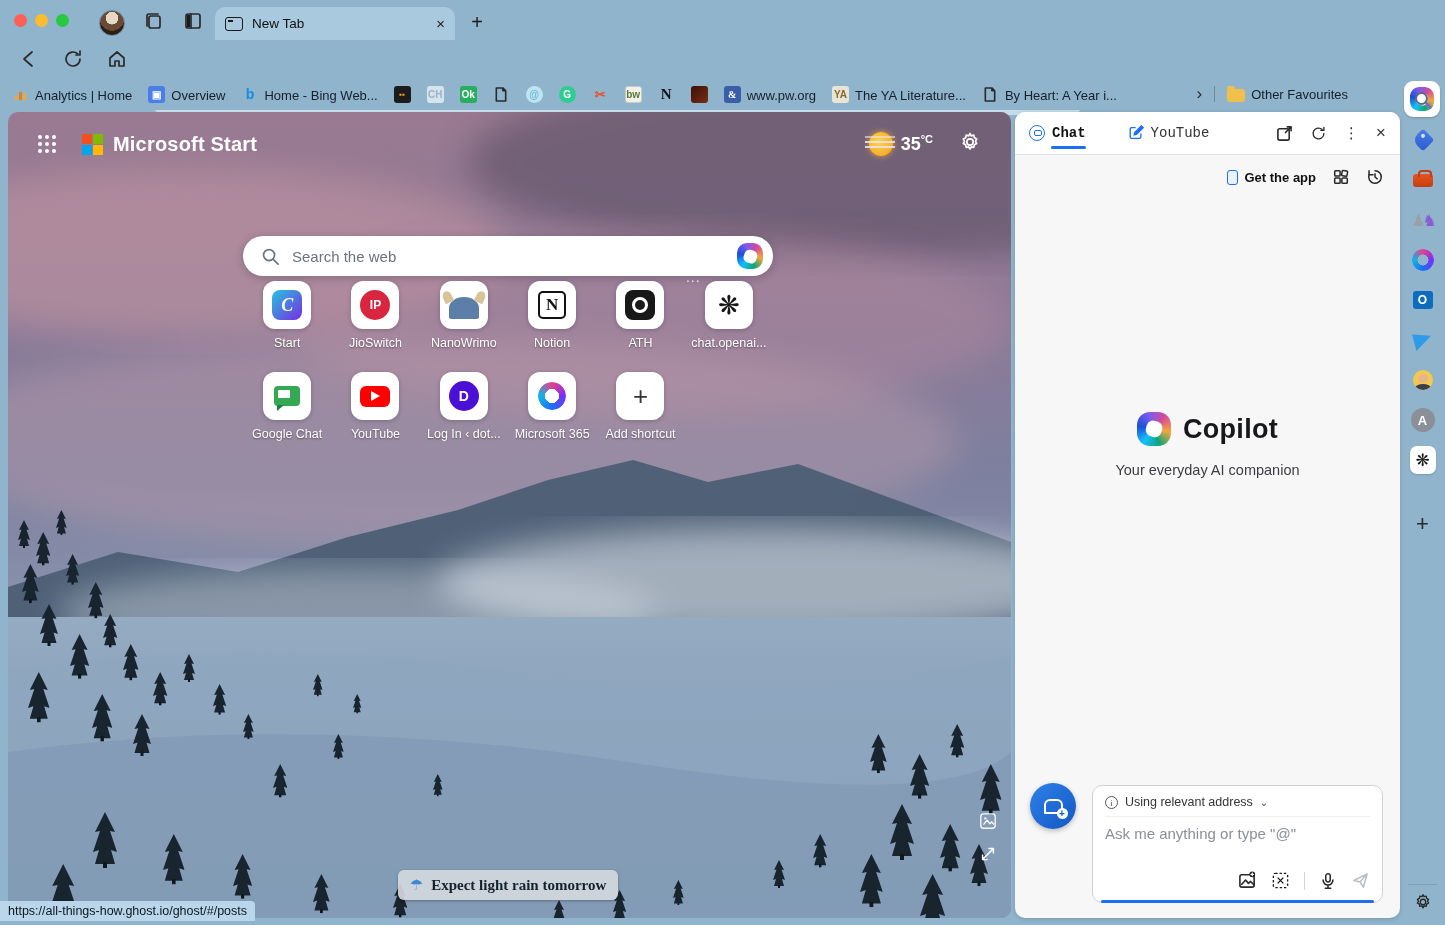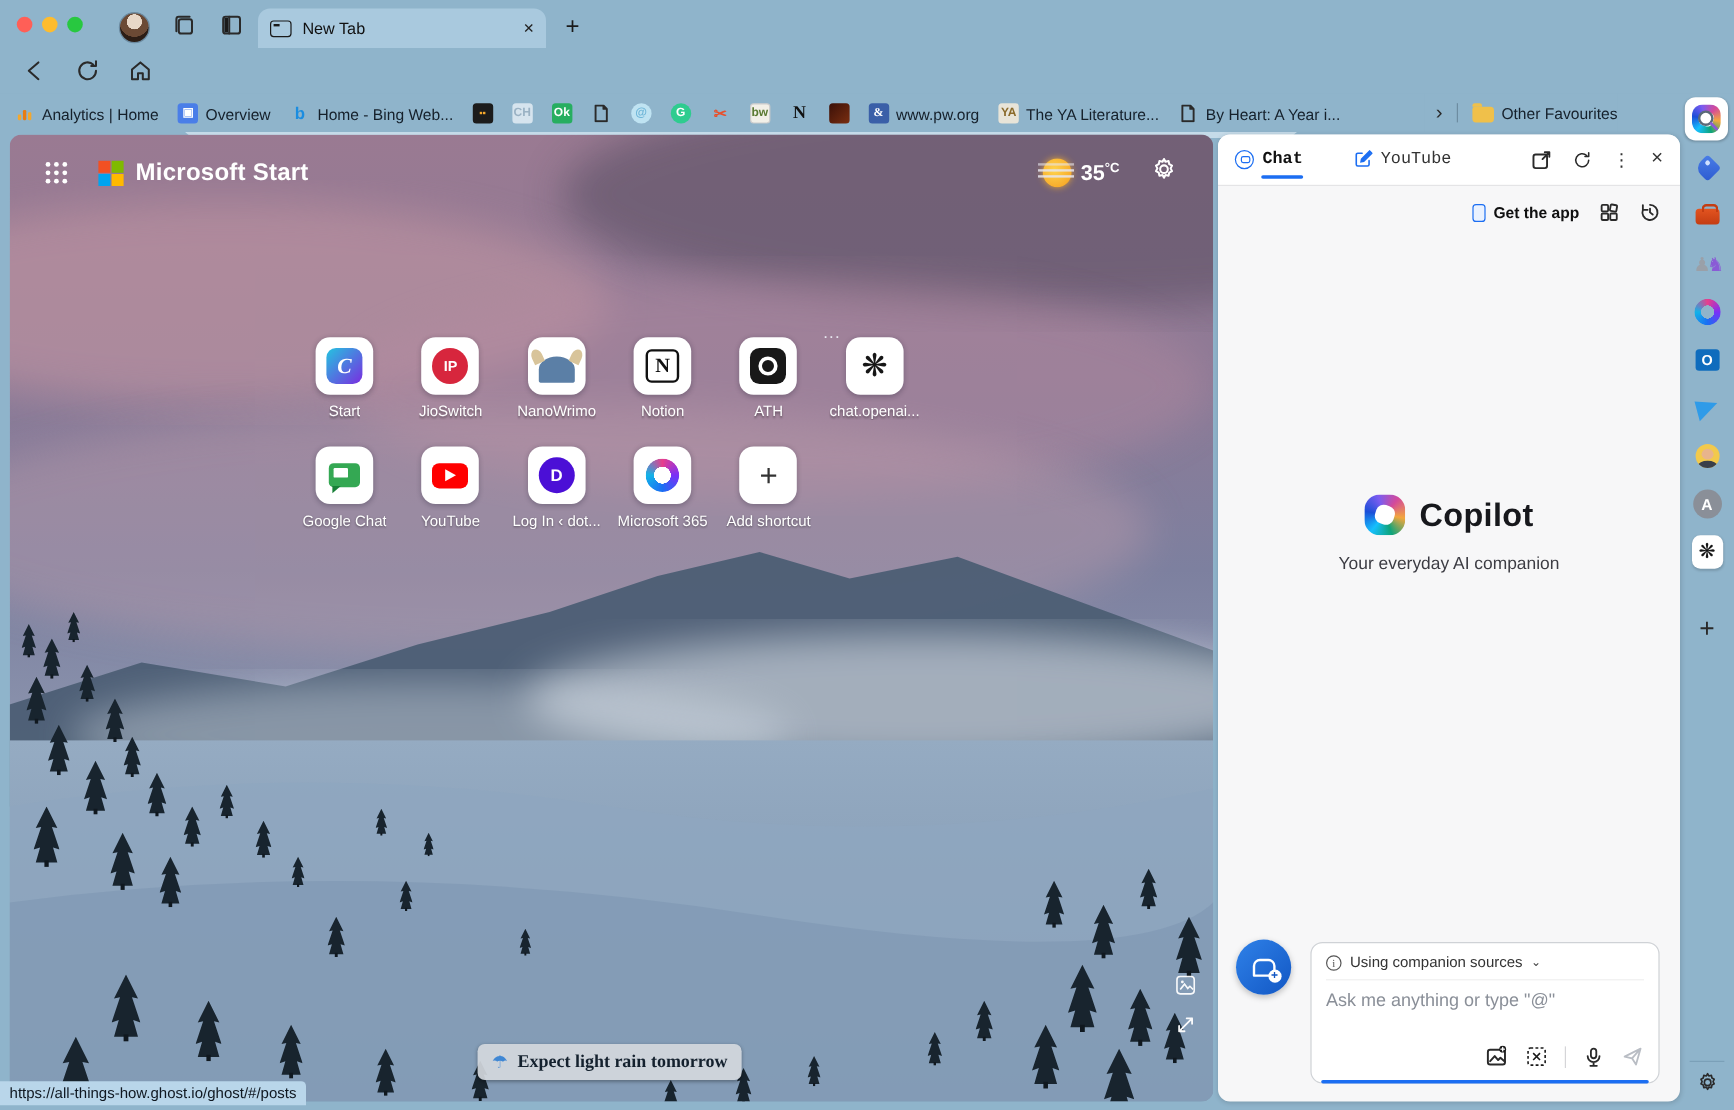--- a/index.html
+++ b/index.html
@@ -442,20 +442,28 @@
       </div>
       <div class="gear">
         <svg width="22" height="22" viewBox="0 0 22 22" style="stroke:#fff;fill:none;stroke-width:1.7;stroke-linejoin:round">
             <circle cx="11" cy="11" r="3.2"></circle>
             <path d="M11 2.5 l1.2 2.3 2.6-.6 .6 2.6 2.3 1.2 -1.2 2.3 1.2 2.3 -2.3 1.2 -.6 2.6 -2.6-.6 -1.2 2.3 -1.2-2.3 -2.6.6 -.6-2.6 -2.3-1.2 1.2-2.3 -1.2-2.3 2.3-1.2 .6-2.6 2.6.6z"></path>
           </svg>
       </div>
     </div>
   </div>
 
+  <div class="search-pill">
+    <svg width="19" height="19" viewBox="0 0 20 20" style="stroke:#6b7280;fill:none;stroke-width:1.8;stroke-linecap:round">
+        <circle cx="8.5" cy="8.5" r="5.8"></circle>
+        <path d="M13.2 13.2 L18 18"></path>
+      </svg>
+    <input placeholder="Search the web" style="">
+    <div class="copilot-logo" style="width:26px;height:26px"></div>
+  </div>
 
   <div class="shortcuts">
     <div class="sc-grid">
       <div class="sc">
         <div class="sc-tile">
             <div class="g-canva">C</div>
           </div>
         <div class="sc-label">Start</div>
       </div>
       <div class="sc">
@@ -599,21 +607,21 @@
     <div class="cp-subtitle">Your everyday AI companion</div>
   </div>
 
   <div class="newtopic">
     <div class="nt-bubble"></div>
   </div>
 
   <div class="cp-input">
     <div class="src-row" style="border-bottom:1px solid #efefef">
       <span class="info-ic">i</span>
-      <span>Using companion sources</span>
+      <span>Using relevant address</span>
       <span class="chev">⌄</span>
     </div>
     <input class="ask-input" placeholder="Ask me anything or type &quot;@&quot;" style="">
     <div class="cp-iconrow">
       <svg width="19" height="19" viewBox="0 0 20 20" class="line">
           <rect x="2" y="4" width="15" height="13" rx="2"></rect>
           <path d="M4 14 l4-4.5 3 3.5 2-2 4 3.5"></path>
           <circle cx="15" cy="3.5" r="3" fill="#1a1a1a" stroke="none"></circle>
           <path d="M15 2 v3 M13.5 3.5 h3" stroke="#fff" stroke-width="1.2"></path>
         </svg>

